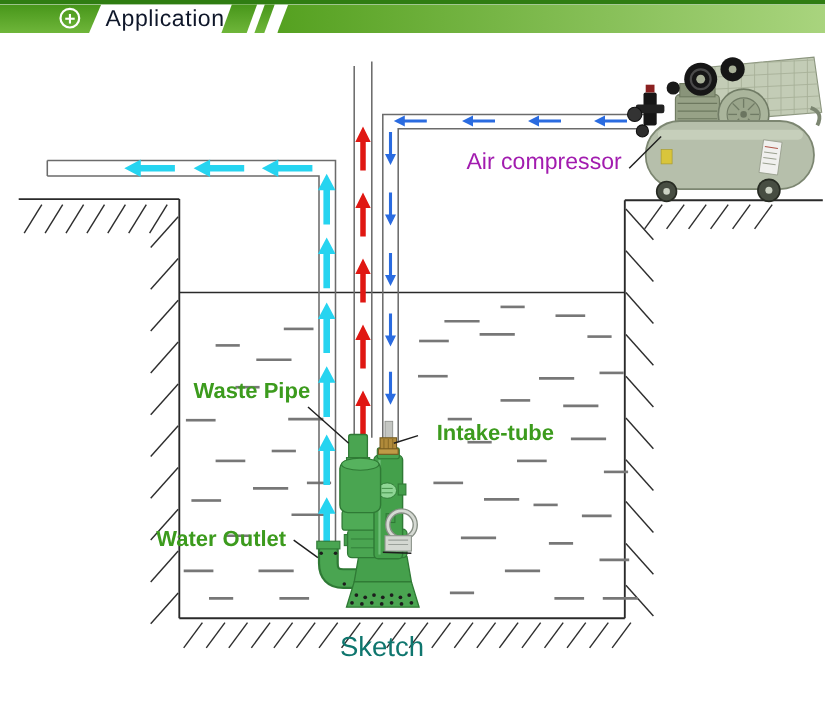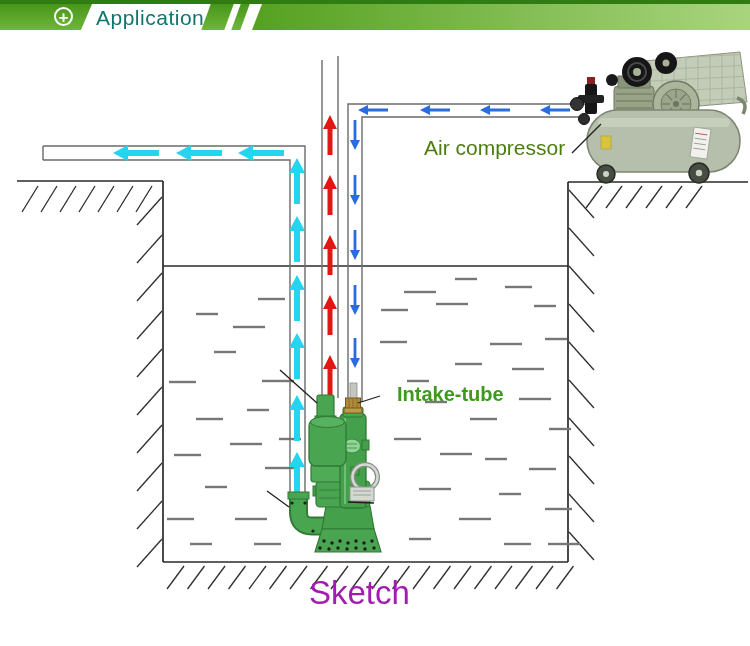--- a/index.html
+++ b/index.html
@@ -7,38 +7,38 @@
          font-family:"Liberation Sans",sans-serif;}
   
   #top-strip{position:absolute;left:0;top:0;width:750px;height:4px;background:#2f7d12;}
   #band{position:absolute;left:0;top:4px;width:750px;height:26px;}
   #band-left{position:absolute;left:0;top:0;width:92px;height:26px;
              background:linear-gradient(180deg,#47961a,#6fb63a);
              clip-path:polygon(0 0,100% 0,88% 100%,0 100%);}
   #plus-badge{position:absolute;left:54px;top:3px;width:19px;height:19px;border:2.5px solid #fff;
               border-radius:50%;color:#fff;font-weight:bold;font-size:17px;line-height:18px;
               text-align:center;box-sizing:border-box;}
-  #app-title{position:absolute;left:96px;top:2px;font-size:21px;color:#0f766e;letter-spacing:.5px;}
+  #app-title{position:absolute;left:96px;top:2px;font-size:21px;color:#0f172a;letter-spacing:.5px;}
   .slash{position:absolute;top:0;height:26px;background:linear-gradient(180deg,#47961a,#6fb63a);
          transform:skewX(-20deg);}
   #slash-a{left:206px;width:23px;}
   #slash-b{left:236px;width:9px;}
   #band-right{position:absolute;left:252px;top:0;width:498px;height:26px;
               background:linear-gradient(90deg,#55a120,#a9d47e);
               clip-path:polygon(10px 0,100% 0,100% 100%,0 100%);}
   
   .lbl{position:absolute;white-space:nowrap;}
   .lbl-green{color:#3c9b1d;font-weight:bold;font-size:20px;}
-  .lbl-black{color:#4d7c0f;font-size:21px;}
+  .lbl-black{color:#a21caf;font-size:21px;}
   #lbl-air{left:424px;top:136px;}
   #lbl-waste{left:176px;top:345px;}
   #lbl-intake{left:397px;top:383px;}
   #lbl-water{left:142px;top:479px;}
   #lbl-pump{left:377px;top:492px;}
-  #lbl-sketch{left:309px;top:574px;font-size:33px;color:#a21caf;}
+  #lbl-sketch{left:309px;top:574px;font-size:25px;color:#0f766e;}
   svg{position:absolute;left:0;top:0;}
 </style>
 </head>
 <body>
 
 <div id="stage">
 
   <div id="top-strip"></div>
   <div id="band">
     <div id="band-left"></div>
@@ -332,15 +332,17 @@
     <g stroke="#1e1e1e" stroke-width="1.3">
       <line x1="572" y1="153" x2="601" y2="124"></line>
       <line x1="280" y1="370" x2="317" y2="403"></line>
       <line x1="380" y1="396" x2="358" y2="403"></line>
       <line x1="267" y1="491" x2="289" y2="507"></line>
       <line x1="348" y1="502" x2="374" y2="503"></line>
     </g>
   </svg>
 
   <div id="lbl-air" class="lbl lbl-black">Air compressor</div>
+  <div id="lbl-waste" class="lbl lbl-green">Waste Pipe</div>
   <div id="lbl-intake" class="lbl lbl-green">Intake-tube</div>
+  <div id="lbl-water" class="lbl lbl-green">Water Outlet</div>
   <div id="lbl-sketch" class="lbl">Sketch</div>
 </div>
 
 </body></html>

